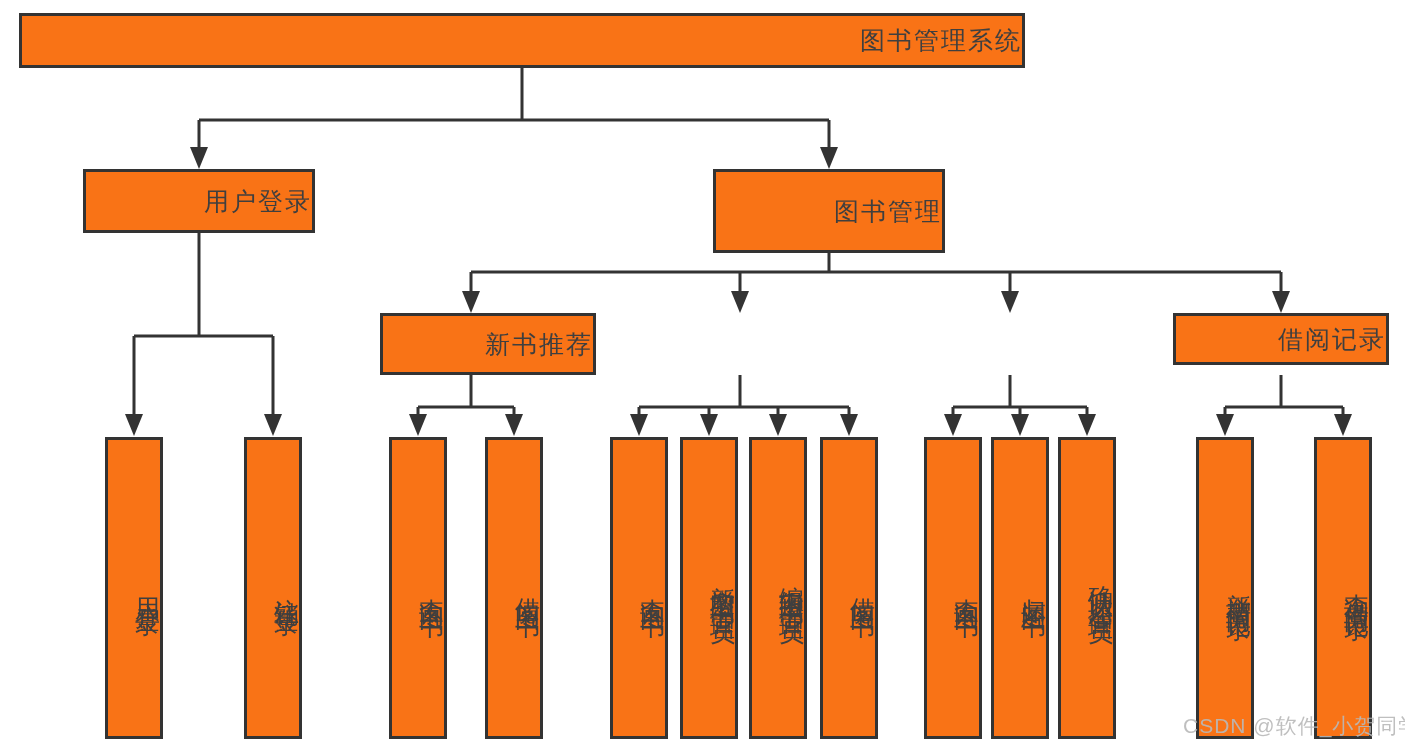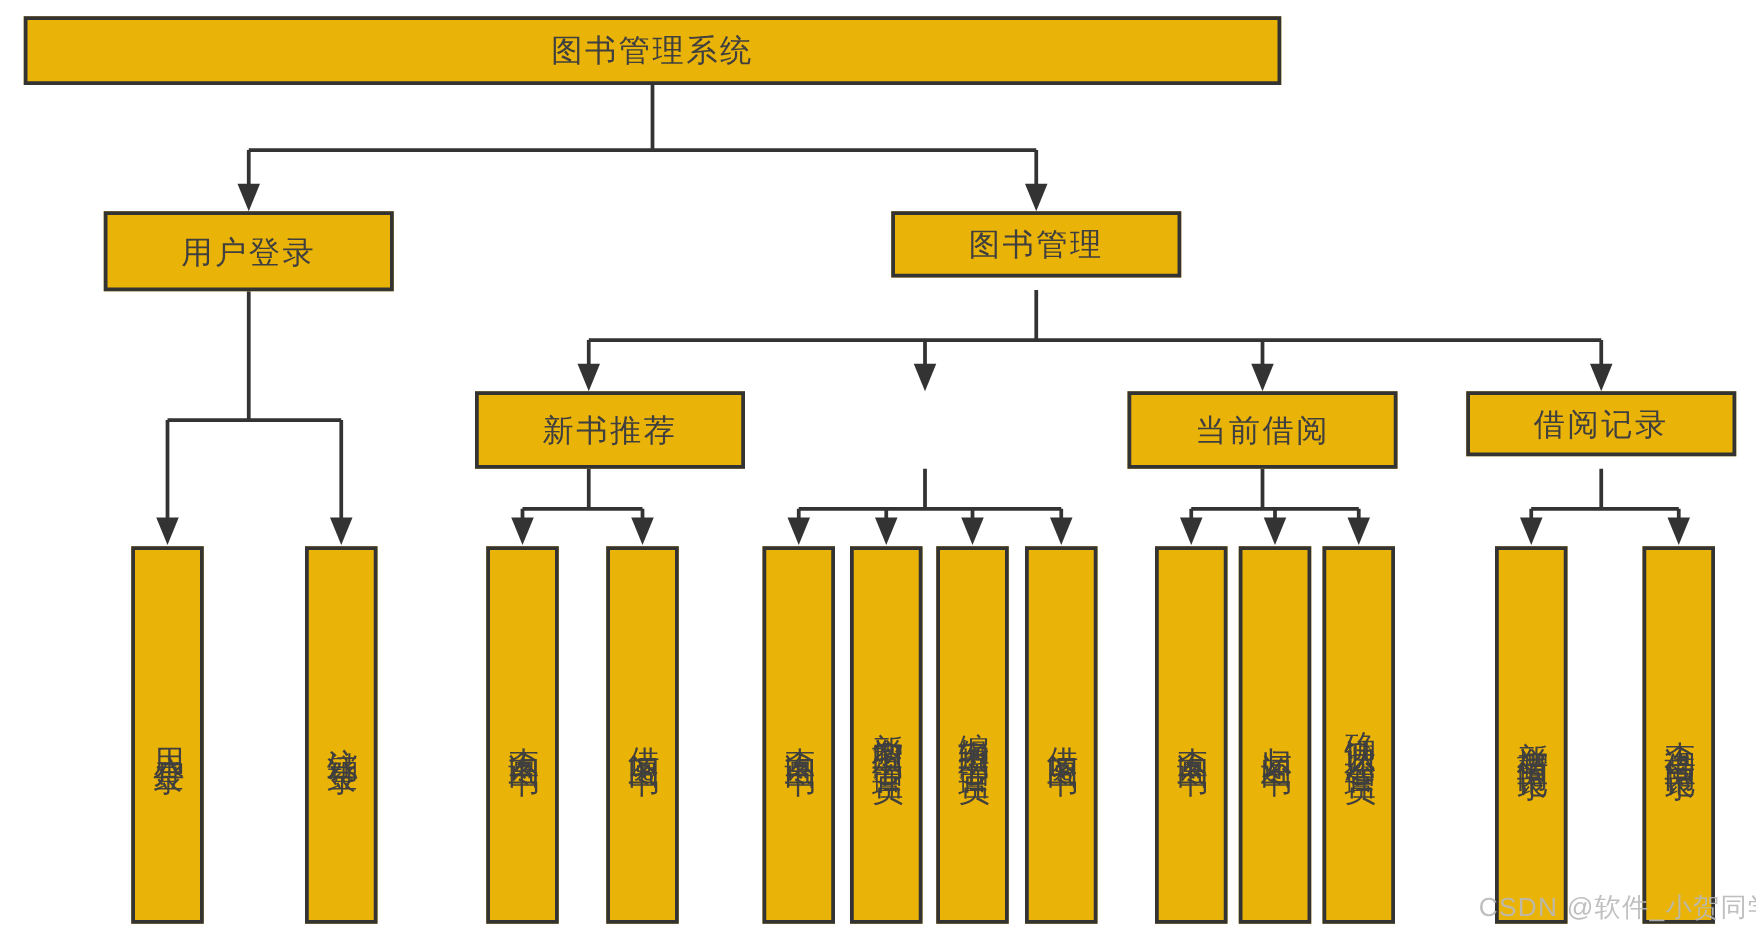--- a/index.html
+++ b/index.html
@@ -2,22 +2,22 @@
 <html><head>
 <meta charset="utf-8">
 <style>
   html,body{margin:0;padding:0;background:#ffffff;}
   .canvas{
     position:relative;width:1405px;height:747px;background:#ffffff;overflow:hidden;
     font-family:"Liberation Sans",sans-serif;color:#3f3f3f;
   }
   .connectors{position:absolute;left:0;top:0;z-index:1;}
   .node{
-    position:absolute;z-index:2;box-sizing:border-box;background:#eab308;
-    border:3px solid #333333;display:flex;align-items:center;justify-content:center;
+    position:absolute;z-index:2;box-sizing:border-box;background:#f97316;
+    border:3px solid #333333;display:flex;align-items:center;justify-content:flex-end;
     font-size:25px;color:#3f3f3f;letter-spacing:2px;
   }
   .node .vt{
     writing-mode:vertical-rl;text-orientation:mixed;line-height:1;
     letter-spacing:5px;white-space:nowrap;
   }
   .watermark{
     position:absolute;z-index:3;left:1183px;top:712px;font-size:21px;
     color:#b9b9b9;letter-spacing:1px;white-space:nowrap;opacity:.9;
   }
@@ -64,29 +64,26 @@
     </g>
   </svg>
 
   <div class="node" style="left:19px;top:13px;width:1006px;height:55px">
     <span>图书管理系统</span>
   </div>
 
   <div class="node" style="left:83px;top:169px;width:232px;height:64px">
     <span>用户登录</span>
   </div>
-  <div class="node" style="left:713px;top:169px;width:232px;height:53px">
+  <div class="node" style="left:713px;top:169px;width:232px;height:84px">
     <span>图书管理</span>
   </div>
 
   <div class="node" style="left:380px;top:313px;width:216px;height:62px">
     <span>新书推荐</span>
-  </div>
-  <div class="node" style="left:902px;top:313px;width:216px;height:62px">
-    <span>当前借阅</span>
   </div>
   <div class="node" style="left:1173px;top:313px;width:216px;height:52px">
     <span>借阅记录</span>
   </div>
 
   <div class="node" style="left:105px;top:437px;width:58px;height:302px">
     <span class="vt">用户登录</span>
   </div>
   <div class="node" style="left:244px;top:437px;width:58px;height:302px">
     <span class="vt">注销登录</span>

